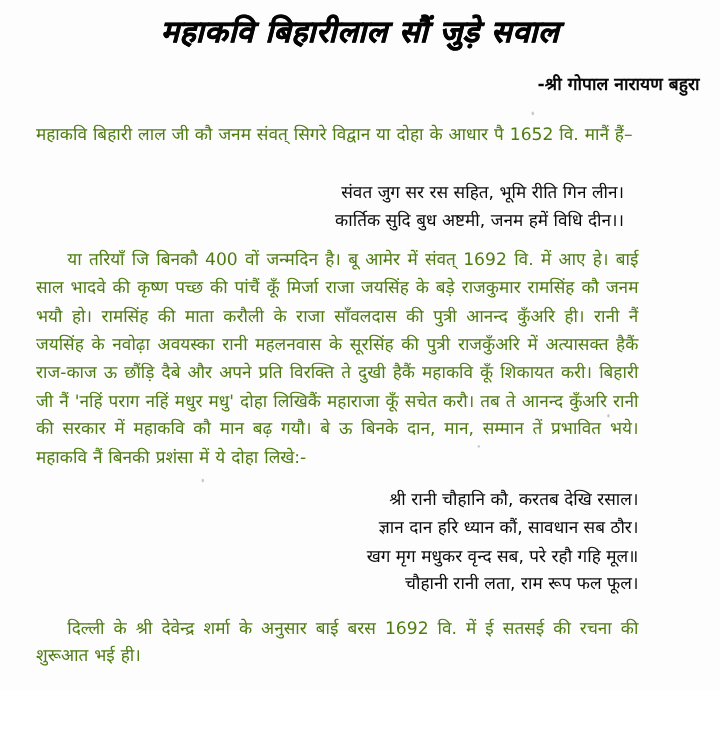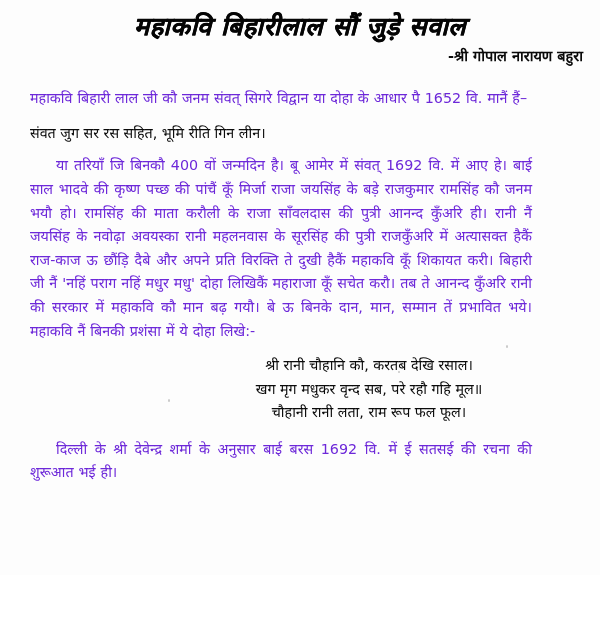--- a/index.html
+++ b/index.html
@@ -38,42 +38,42 @@
     color: #050505;
     margin: 0;
     -webkit-text-stroke: 0.35px #050505;
     transform: scaleX(1.02);
   }
 
   
   .byline-block {
     text-align: right;
     padding-right: 17px;
-    margin-top: 3px;
+    margin-top: 17px;
   }
   .byline {
     font-family: "DejaVu Sans", sans-serif;
     font-weight: 700;
     font-size: 14.5px;
     color: #0a0a0a;
     display: inline-block;
   }
 
   
   .body-area {
     padding: 0 68px 0 30px;
     margin-top: 22px;
   }
   .para {
     font-family: "DejaVu Sans", sans-serif;
     font-size: 14.3px;
     line-height: 23.6px;
     text-align: justify;
     text-align-last: left;
-    color: #6d28d9;
+    color: #4d7c0f;
     margin: 0;
     word-spacing: 0.4px;
   }
   .para.indent {
     text-indent: 26px;
   }
   .para-wide {
     padding-right: 0;
   }
 
@@ -85,30 +85,30 @@
   }
   .verse-line {
     font-family: "DejaVu Sans", sans-serif;
     font-size: 14.3px;
     line-height: 23.5px;
     color: #0b0b0b;
     white-space: pre;
     display: block;
   }
   .verse-1 {
-    margin-top: 11px;
-    text-align: left;
+    margin-top: 24px;
+    text-align: right;
     padding-right: 12px;
   }
   .verse-2 {
     margin-top: 11px;
     padding-left: 176px;
   }
   .verse-2 .verse-line {
-    text-align: center;
+    text-align: right;
   }
 
   .gap-sm { height: 9px; }
   .gap-md { height: 13px; }
 
   
   .speck {
     position: absolute;
     background: #9b9b9b;
     opacity: 0.55;
@@ -128,28 +128,30 @@
   <div class="byline-block">
     <span class="byline">-श्री गोपाल नारायण बहुरा</span>
   </div>
 
   <div class="body-area">
 
     <p class="para para-wide">महाकवि बिहारी लाल जी कौ जनम संवत् सिगरे विद्वान या दोहा के आधार पै 1652 वि. मानैं हैं–</p>
 
     <div class="verse verse-1">
       <span class="verse-line">संवत जुग सर रस सहित, भूमि रीति गिन लीन।</span>
+      <span class="verse-line">कार्तिक सुदि बुध अष्टमी, जनम हमें विधि दीन।।</span>
     </div>
 
     <div class="gap-sm"></div>
 
     <p class="para indent">या तरियाँ जि बिनकौ 400 वों जन्मदिन है। बू आमेर में संवत् 1692 वि. में आए हे। बाई साल भादवे की कृष्ण पच्छ की पांचैं कूँ मिर्जा राजा जयसिंह के बड़े राजकुमार रामसिंह कौ जनम भयौ हो। रामसिंह की माता करौली के राजा साँवलदास की पुत्री आनन्द कुँअरि ही। रानी नैं जयसिंह के नवोढ़ा अवयस्का रानी महलनवास के सूरसिंह की पुत्री राजकुँअरि में अत्यासक्त हैकैं राज-काज ऊ छौंड़ि दैबे और अपने प्रति विरक्ति ते दुखी हैकैं महाकवि कूँ शिकायत करी। बिहारी जी नैं 'नहिं पराग नहिं मधुर मधु' दोहा लिखिकैं महाराजा कूँ सचेत करौ। तब ते आनन्द कुँअरि रानी की सरकार में महाकवि कौ मान बढ़ गयौ। बे ऊ बिनके दान, मान, सम्मान तें प्रभावित भये। महाकवि नैं बिनकी प्रशंसा में ये दोहा लिखे:-</p>
 
     <div class="verse verse-2">
       <span class="verse-line">श्री रानी चौहानि कौ, करतब देखि रसाल।</span>
+      <span class="verse-line">ज्ञान दान हरि ध्यान कौं, सावधान सब ठौर।</span>
       <span class="verse-line">खग मृग मधुकर वृन्द सब, परे रहौ गहि मूल॥</span>
       <span class="verse-line">चौहानी रानी लता, राम रूप फल फूल।</span>
     </div>
 
     <div class="gap-md"></div>
 
     <p class="para indent">दिल्ली के श्री देवेन्द्र शर्मा के अनुसार बाई बरस 1692 वि. में ई सतसई की रचना की शुरूआत भई ही।</p>
 
   </div>
 

